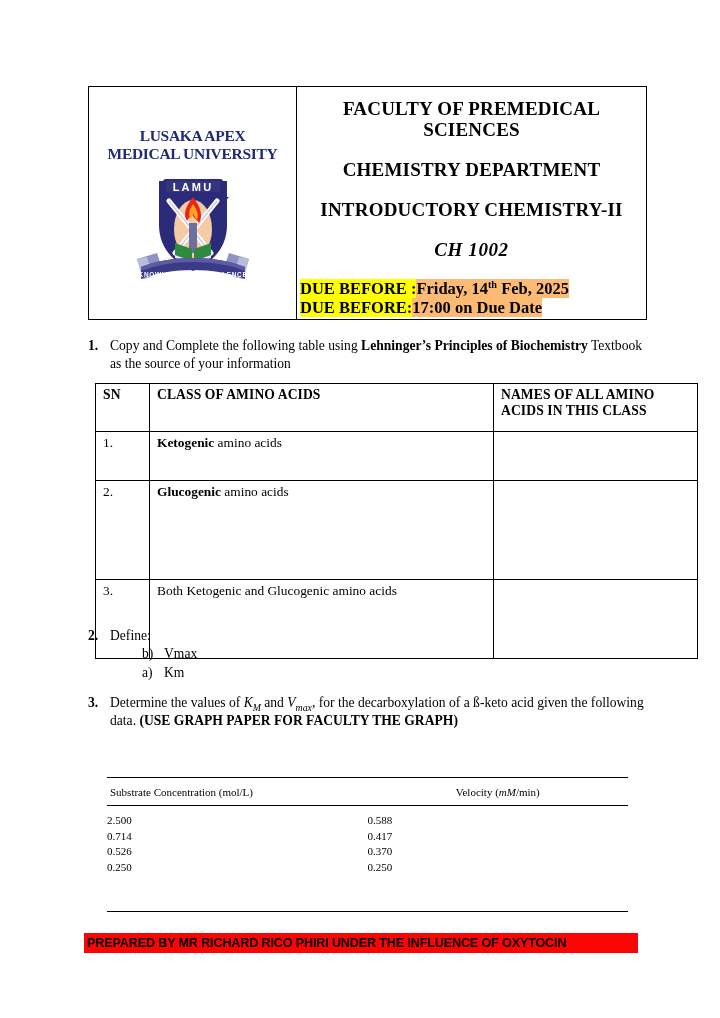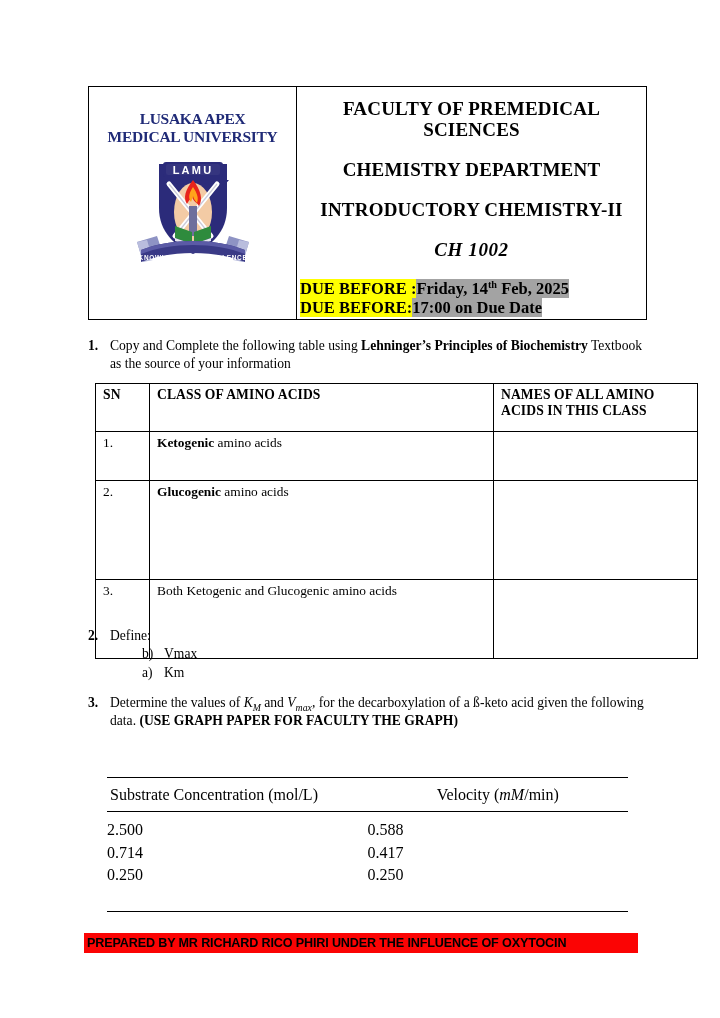--- a/index.html
+++ b/index.html
@@ -38,21 +38,21 @@
     vertical-align: top;
     padding: 0;
   }
   .logo-cell {
     width: 207px;
     height: 216px;
     text-align: center;
     vertical-align: top;
   }
   .logo-wordmark {
-    margin-top: 23px;
+    margin-top: 40px;
     font-family: "Liberation Serif", serif;
     font-weight: bold;
     font-size: 15.5px;
     line-height: 1.16;
     color: #1f2a77;
     letter-spacing: -0.3px;
     white-space: nowrap;
   }
   .logo-crest {
     margin-top: 4px;
@@ -91,21 +91,21 @@
     text-align: left;
   }
   .due-row {
     font-family: "Liberation Serif", serif;
     font-weight: bold;
     font-size: 16.5px;
     line-height: 1.14;
     white-space: nowrap;
   }
   .hl-yellow { background: #ffff00; }
-  .hl-green  { background: #a3a3a3; }
+  .hl-green  { background: #fdba74; }
   .due-row .sup {
     font-size: 0.62em;
     vertical-align: super;
     line-height: 0;
   }
 
   
   .q {
     position: absolute;
     font-family: "Liberation Serif", serif;
@@ -184,21 +184,21 @@
   .kin-table {
     position: absolute;
     left: 107px;
     top: 777px;
     width: 521px;
     border-collapse: collapse;
     table-layout: fixed;
   }
   .kin-table th, .kin-table td {
     font-family: "Liberation Serif", serif;
-    font-size: 16px;
+    font-size: 11px;
     padding: 0;
     border: none;
   }
   .kin-table thead th {
     border-top: 1.4px solid #000000;
     border-bottom: 1.3px solid #000000;
     padding: 8px 0 7px 0;
     font-weight: normal;
   }
   .kin-table thead th.k-sub { text-align: left; padding-left: 3px; }
@@ -368,20 +368,24 @@
     <tbody>
       <tr>
         <td class="c-sub">2.500</td>
         <td class="c-vel">0.588</td>
       </tr>
       <tr>
         <td class="c-sub">0.714</td>
         <td class="c-vel">0.417</td>
       </tr>
       <tr>
+        <td class="c-sub">0.526</td>
+        <td class="c-vel">0.370</td>
+      </tr>
+      <tr>
         <td class="c-sub">0.250</td>
         <td class="c-vel">0.250</td>
       </tr>
     </tbody>
   </table>
   <div class="kin-bottom-rule"></div>
 
   <div class="footer-banner">PREPARED BY MR RICHARD RICO PHIRI UNDER THE INFLUENCE OF OXYTOCIN</div>
 
 </div>

